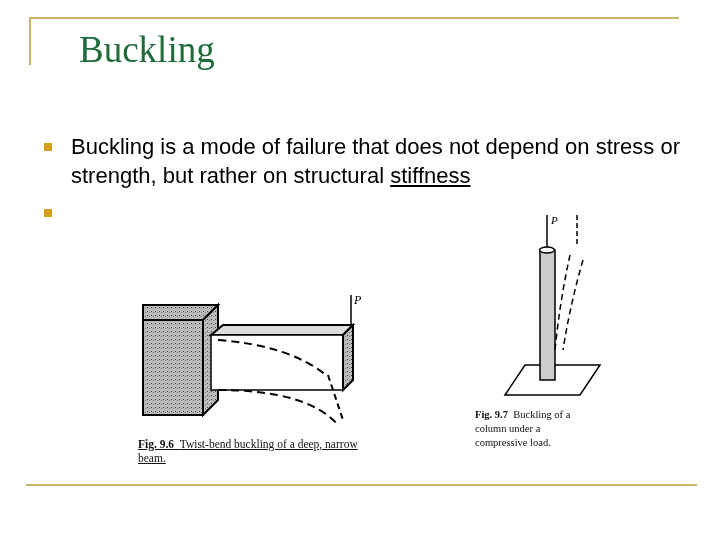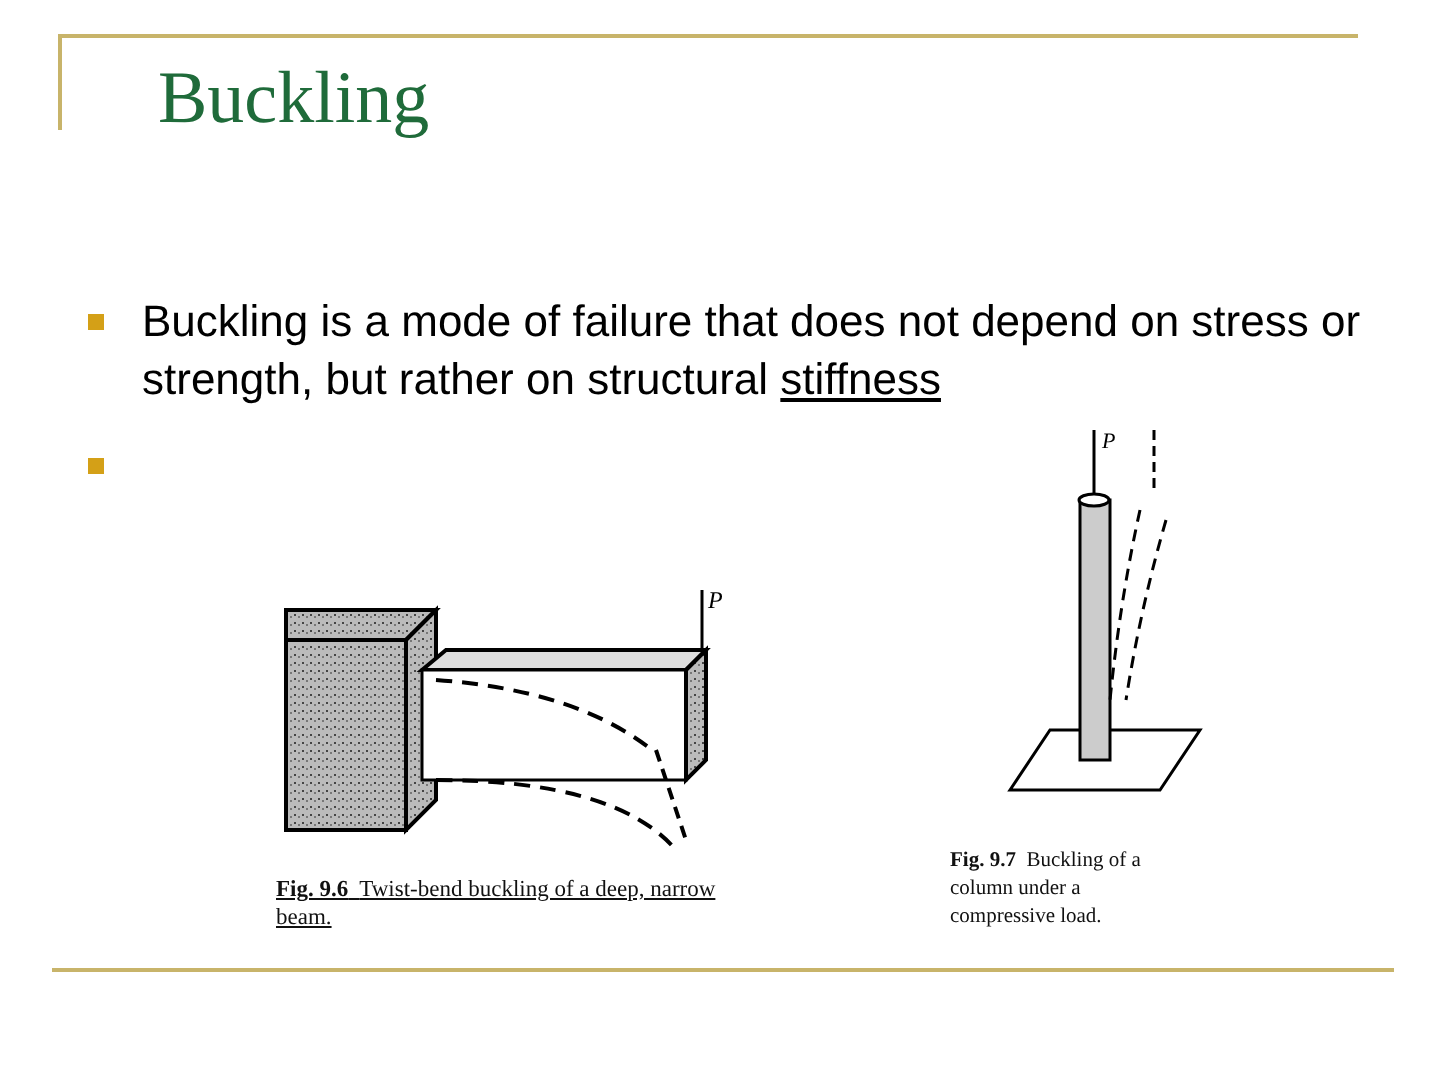--- a/index.html
+++ b/index.html
@@ -1,21 +1,21 @@
 <!DOCTYPE html>
 <html><head>
 <meta charset="utf-8">
 <style>
   html,body{margin:0;padding:0;background:#fff;}
   body{width:720px;height:540px;position:relative;overflow:hidden;font-family:"Liberation Sans",sans-serif;}
   .title-top{position:absolute;left:29px;top:17px;width:650px;height:2px;background:#c8b46a;}
   .title-left{position:absolute;left:29px;top:17px;width:2px;height:48px;background:#c8b46a;}
   .title{position:absolute;left:43px;top:28px;font-family:"Liberation Serif",serif;font-size:37px;color:#1f6b3a;line-height:44px;margin-left:36px;}
   .bullets{position:absolute;left:44px;top:132px;width:640px;}
-  .bullet{position:relative;padding-left:27px;font-size:22px;line-height:29px;color:#000;margin-bottom:8px;margin-top:14px;}
+  .bullet{position:relative;padding-left:27px;font-size:22px;line-height:29px;color:#000;margin-bottom:8px;}
   .bullet .sq{position:absolute;left:0;top:11px;width:8px;height:8px;background:#d4a017;}
   .bullet u{text-decoration:underline;}
   .bottom-rule{position:absolute;left:26px;top:484px;width:671px;height:2px;background:#c8b46a;}
   .fig{position:absolute;}
   .cap{font-family:"Liberation Serif",serif;font-size:11.5px;line-height:14px;color:#111;}
   .cap b{font-weight:bold;}
 </style>
 </head>
 <body>
 
@@ -64,19 +64,19 @@
   <svg width="140" height="190" viewBox="0 0 140 190">
     <polygon points="30,185 50,155 125,155 105,185" fill="#fff" stroke="#000" stroke-width="1.5"></polygon>
     <rect x="65" y="40" width="15" height="130" fill="#ccc" stroke="#000" stroke-width="1.5"></rect>
     <ellipse cx="72" cy="40" rx="7.5" ry="3" fill="#fff" stroke="#000" stroke-width="1.5"></ellipse>
     <line x1="72" y1="5" x2="72" y2="37" stroke="#000" stroke-width="1.5"></line>
     <path d="M102,5 L102,37" stroke="#000" stroke-width="1.5" stroke-dasharray="5,3"></path>
     <path d="M95,45 Q85,90 80,140" fill="none" stroke="#000" stroke-width="1.5" stroke-dasharray="6,4"></path>
     <path d="M108,50 Q95,95 88,140" fill="none" stroke="#000" stroke-width="1.5" stroke-dasharray="6,4"></path>
     <text x="76" y="14" font-family="Liberation Serif,serif" font-style="italic" font-size="11">P</text>
   </svg>
-  <div class="cap" style="margin-top:19px;width:110px;font-size:10.5px;">
+  <div class="cap" style="margin-top:4px;width:110px;font-size:10.5px;">
     <b>Fig. 9.7</b>&nbsp;
     <span>Buckling of a column under a compressive load.</span>
   </div>
 </div>
 
 <div class="bottom-rule"></div>
 
 </body></html>

